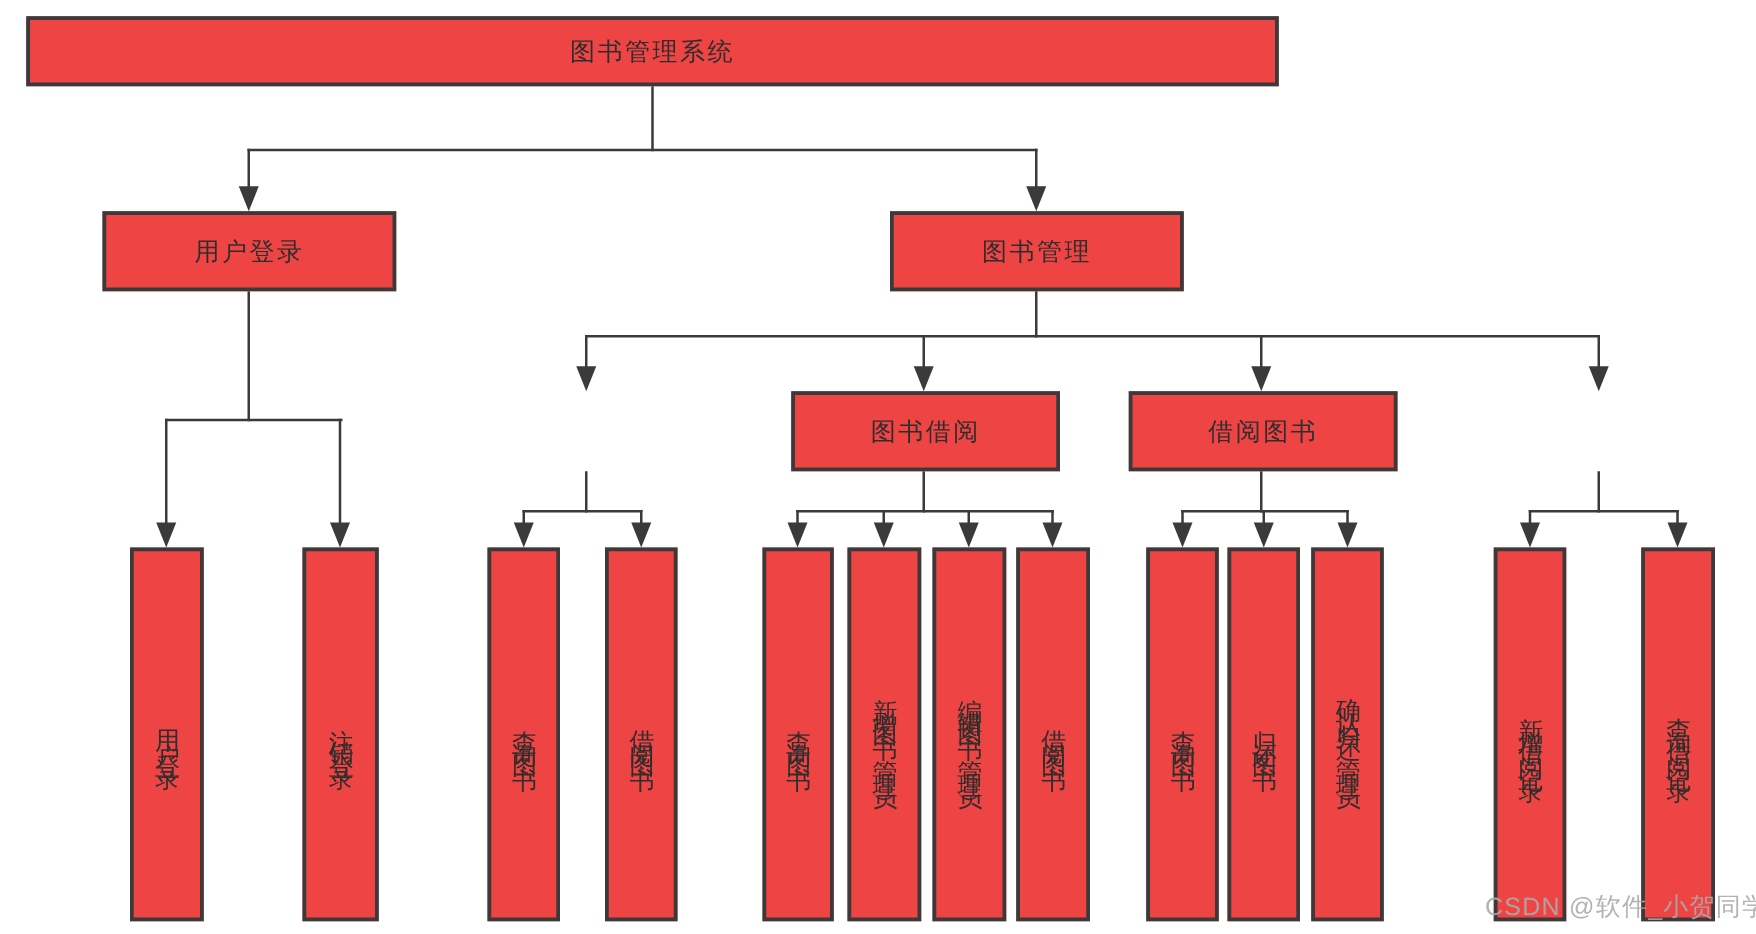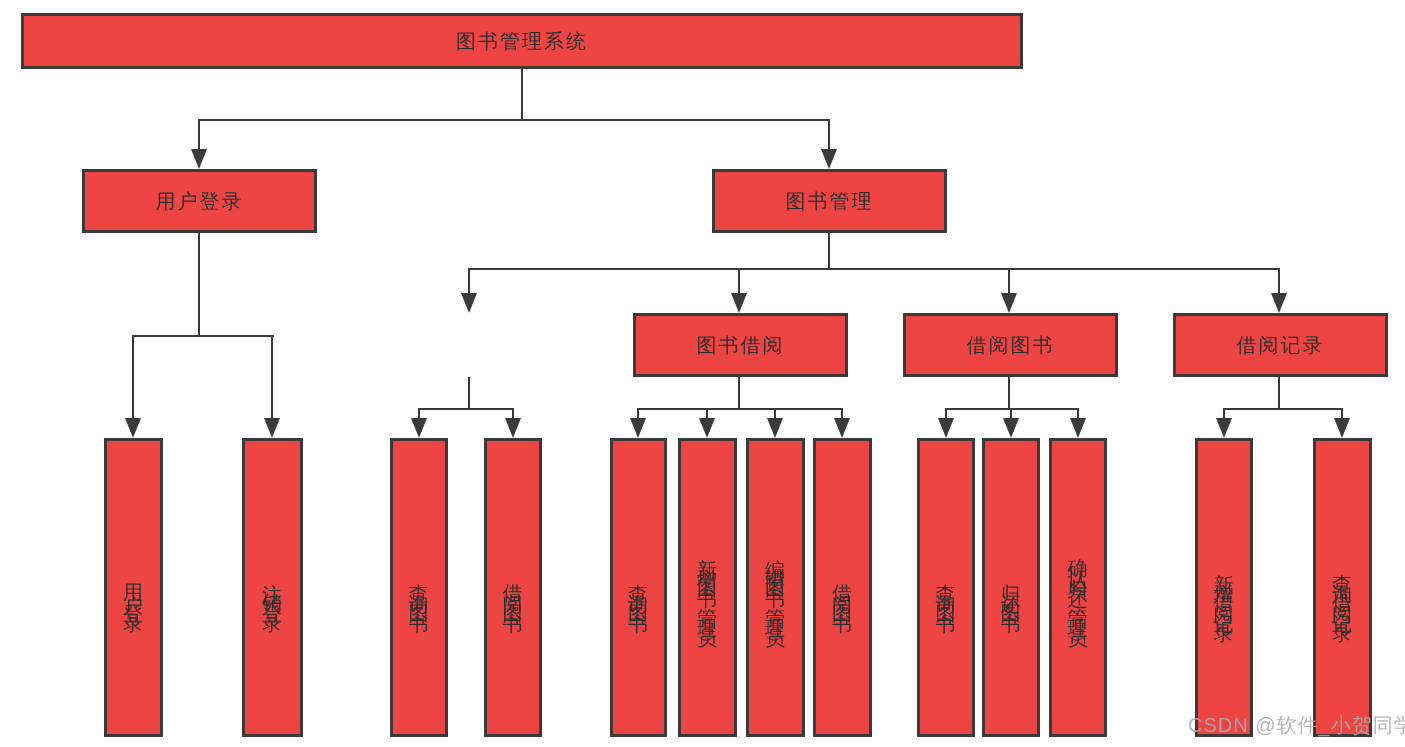--- a/index.html
+++ b/index.html
@@ -83,21 +83,20 @@
   <div class="arr" style="left:461px;  top:293px;"></div>
   <div class="vl" style="left:738px;  top:268px; height:28px;"></div>
   <div class="arr" style="left:731px;  top:293px;"></div>
   <div class="vl" style="left:1008px; top:268px; height:28px;"></div>
   <div class="arr" style="left:1001px; top:293px;"></div>
   <div class="vl" style="left:1278px; top:268px; height:28px;"></div>
   <div class="arr" style="left:1271px; top:293px;"></div>
 
   <div class="box" style="left:633px;  top:313px; width:215px; height:64px;">图书借阅</div>
   <div class="box" style="left:903px;  top:313px; width:215px; height:64px;">借阅图书</div>
-  <div class="box" style="left:1173px; top:313px; width:215px; height:64px;">借阅记录</div>
 
   <div class="vl" style="left:468px; top:377px; height:33px;"></div>
   <div class="hl" style="left:418px; top:408px; width:96px;"></div>
   <div class="vl" style="left:418px; top:408px; height:13px;"></div>
   <div class="arr" style="left:411px; top:418px;"></div>
   <div class="vl" style="left:512px; top:408px; height:13px;"></div>
   <div class="arr" style="left:505px; top:418px;"></div>
 
   <div class="vl" style="left:738px; top:377px; height:33px;"></div>
   <div class="hl" style="left:637px; top:408px; width:206px;"></div>

